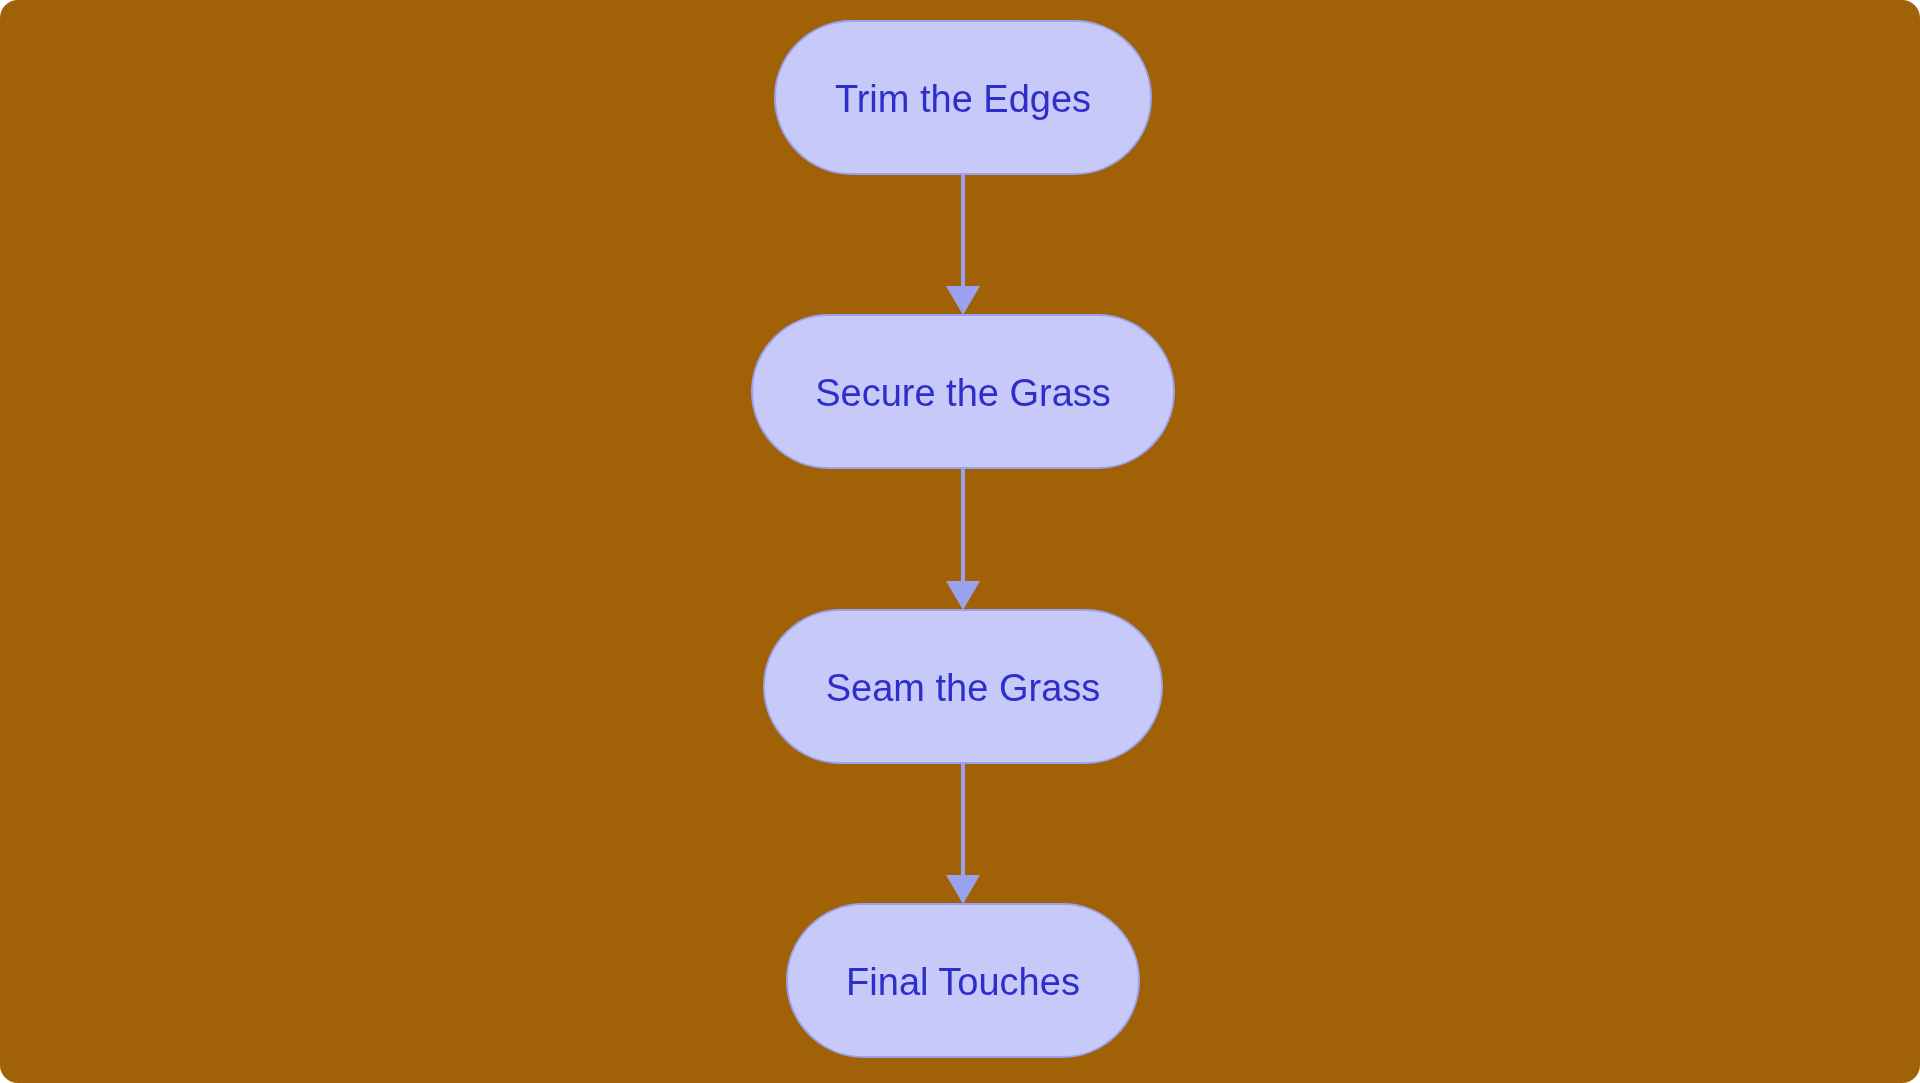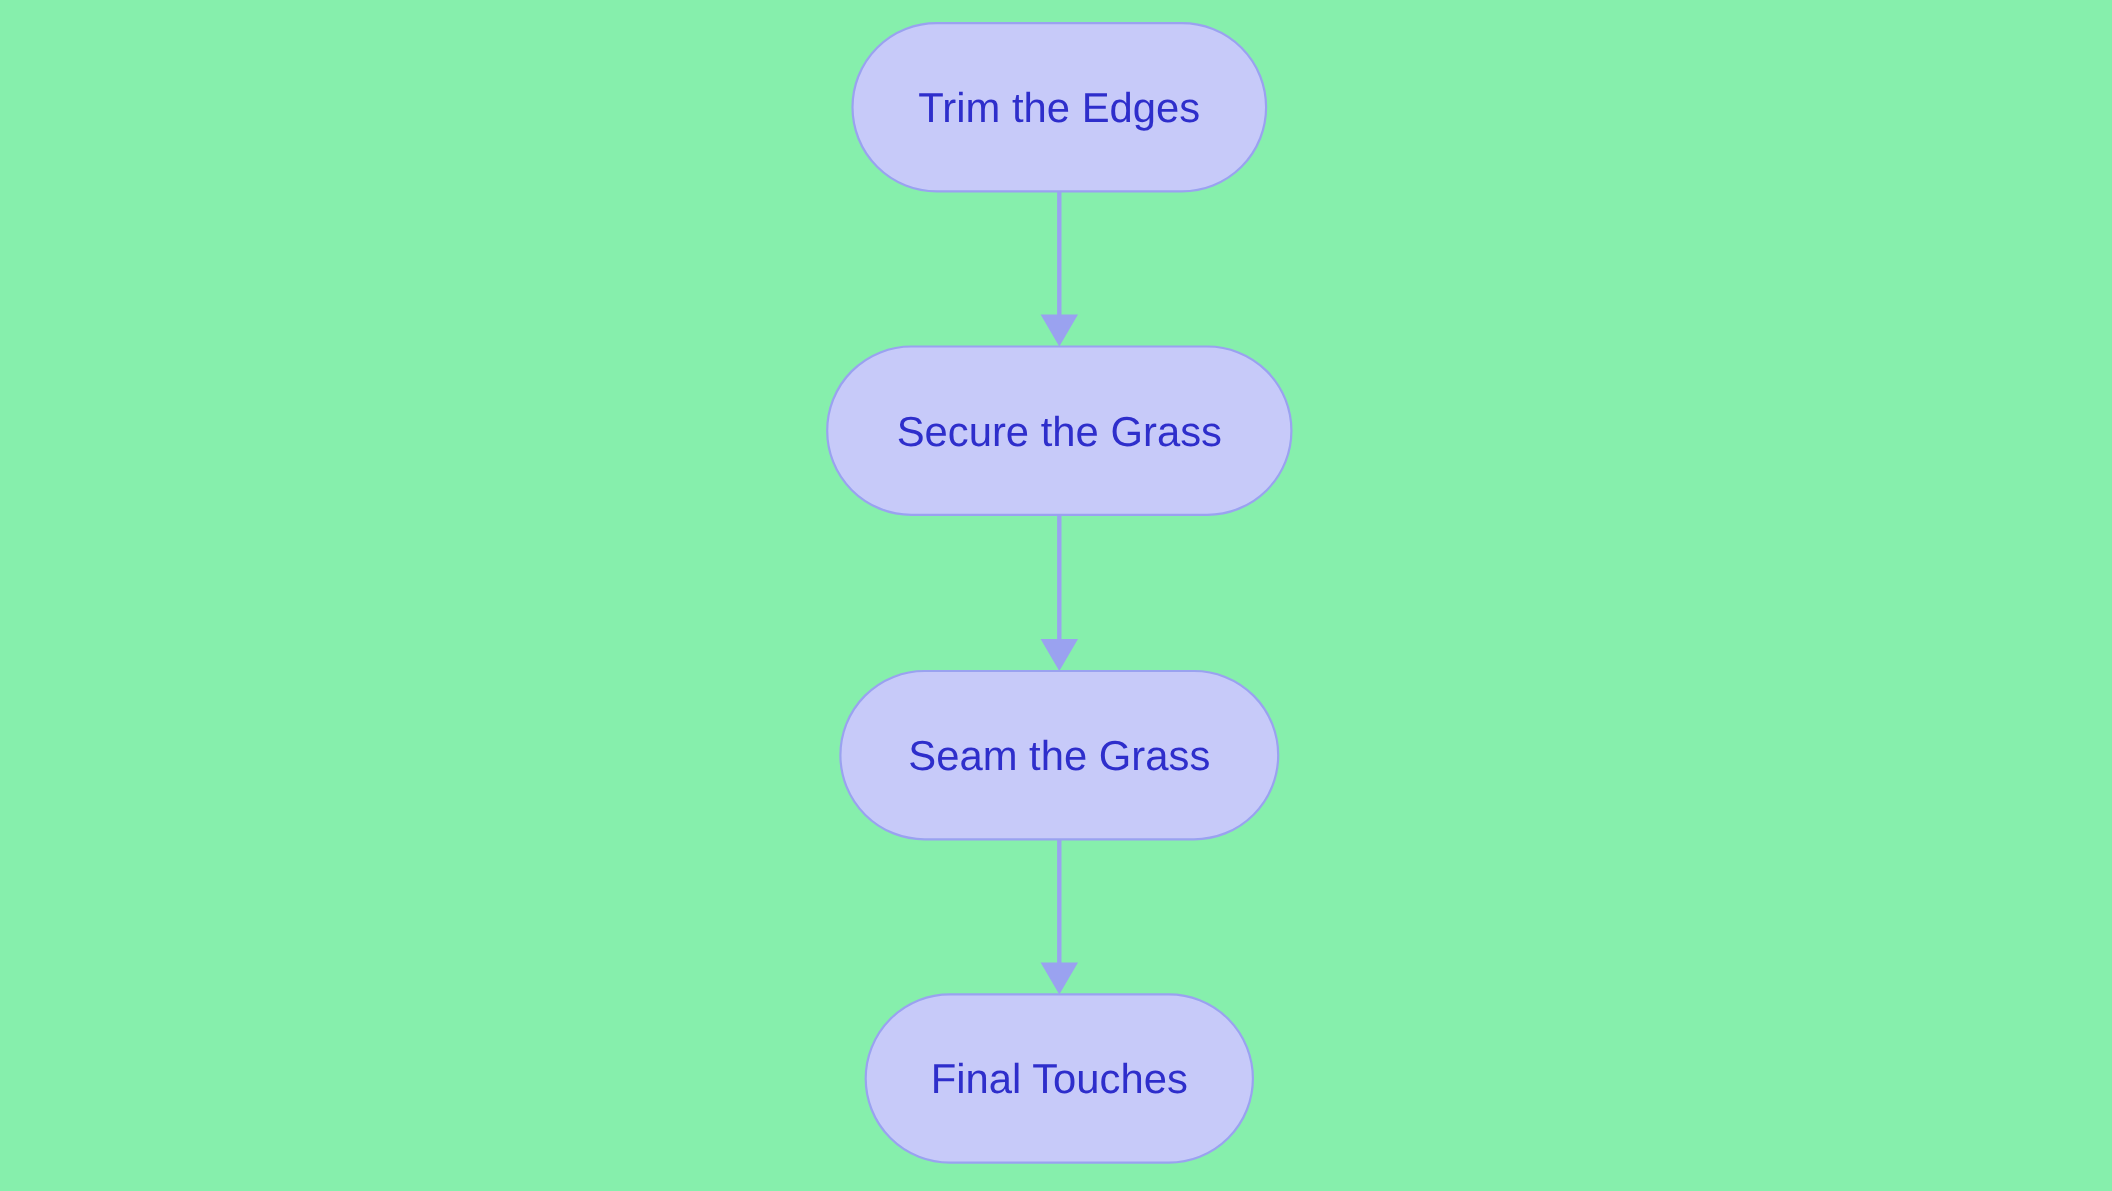--- a/index.html
+++ b/index.html
@@ -10,21 +10,22 @@
   body {
     width: 1920px;
     height: 1083px;
     font-family: "Liberation Sans", sans-serif;
     overflow: hidden;
   }
   #flowchart-root {
     position: relative;
     width: 1920px;
     height: 1083px;
-    background: #86efac;
+    background: #a16207;
+    border-radius: 18px;
   }
   .flow-svg {
     position: absolute;
     top: 0;
     left: 0;
     width: 1920px;
     height: 1083px;
   }
   .node-shape {
     fill: #c7caf9;

